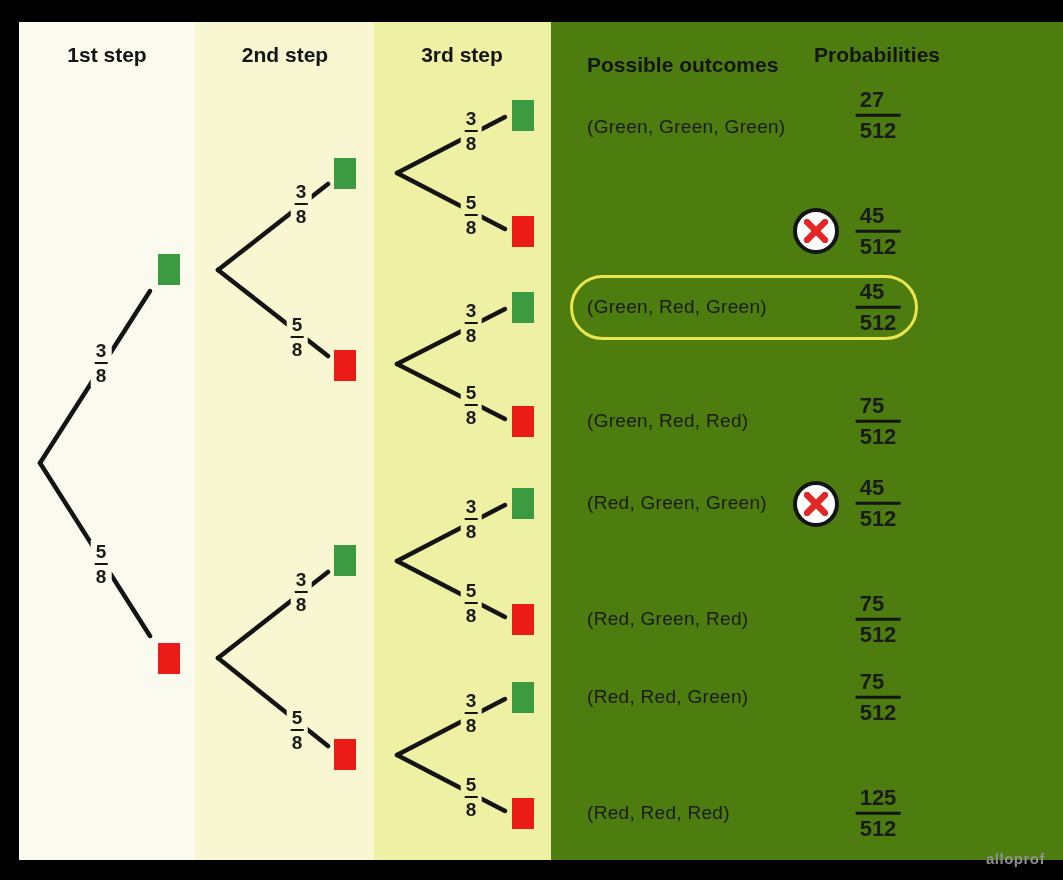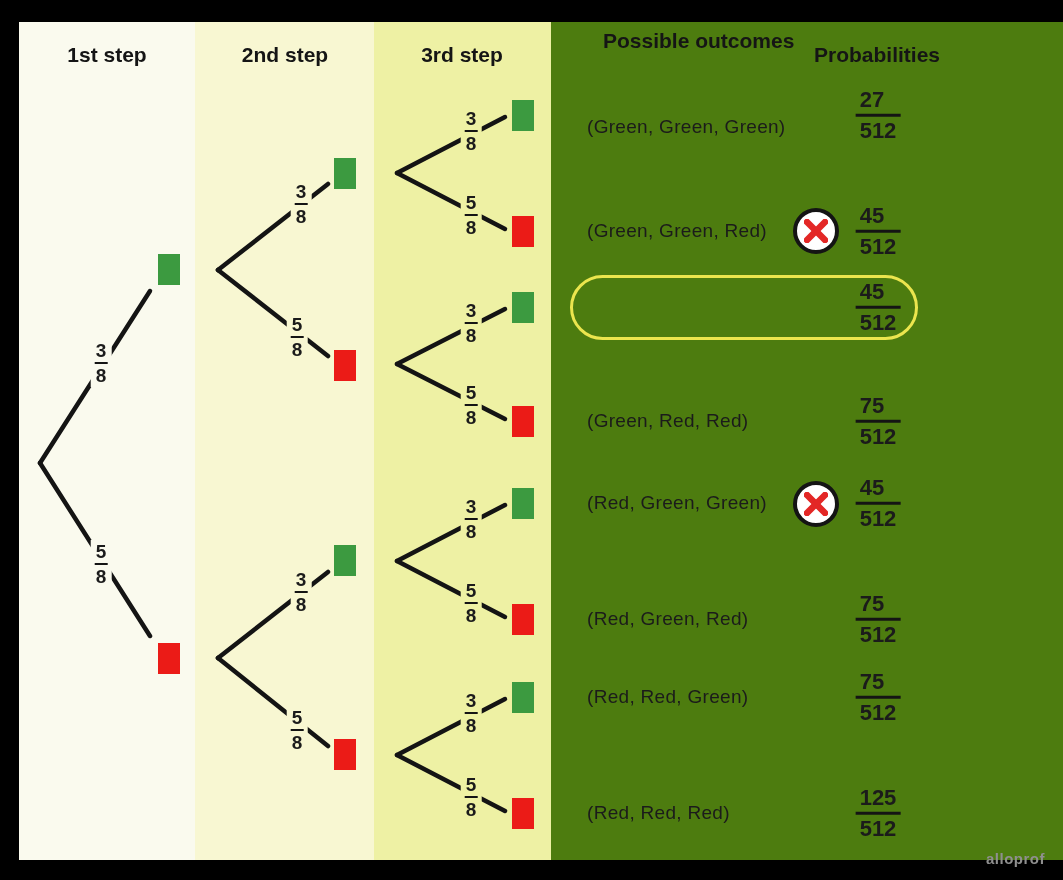--- a/index.html
+++ b/index.html
@@ -6,22 +6,22 @@
   .stage{position:relative;width:1063px;height:880px;background:#000;overflow:hidden;
          font-family:"Liberation Sans","DejaVu Sans",sans-serif;color:#1b1b1b;}
   .content{position:absolute;left:19px;top:22px;width:1044px;height:838px;background:#4d7c0f;}
   .col{position:absolute;top:0;height:838px;}
   .col1{left:0;width:176px;background:#FAFAEE;}
   .col2{left:176px;width:179px;background:#F8F7D2;}
   .col3{left:355px;width:177px;background:#EEF1A4;}
   svg.tree{position:absolute;left:0;top:0;}
   .colhead{position:absolute;top:33px;transform:translate(-50%,-50%);
            font-weight:700;font-size:21px;color:#151515;white-space:nowrap;}
-  .listhead{position:absolute;top:19px;transform:translateY(-50%);
-            font-weight:700;font-size:21px;color:#151515;white-space:nowrap;margin-left:16px;}
+  .listhead{position:absolute;top:43px;transform:translateY(-50%);
+            font-weight:700;font-size:21px;color:#151515;white-space:nowrap;}
   .node{position:absolute;width:22px;height:31px;}
   .g{background:#3C9A40;}
   .r{background:#EB1B17;}
   .tfrac{position:absolute;transform:translate(-50%,-50%);display:flex;flex-direction:column;
          align-items:center;font-weight:600;font-size:19px;line-height:1;padding:2px 5px;}
   .tfrac .bar{height:2px;background:#141414;align-self:stretch;margin:2px -1px;}
   .bg1{background:#FAFAEE;} .bg2{background:#F8F7D2;} .bg3{background:#EEF1A4;}
   .otext{position:absolute;left:568px;transform:translateY(-50%);font-size:19px;
          letter-spacing:0.3px;white-space:nowrap;color:#1b1b1b;}
   .pfrac{position:absolute;left:859px;transform:translate(-50%,-50%);display:flex;
@@ -156,21 +156,21 @@
     <div class="node g" style="left:493px;top:270px"></div>
     <div class="node r" style="left:493px;top:384px"></div>
     <div class="node g" style="left:493px;top:466px"></div>
     <div class="node r" style="left:493px;top:582px"></div>
     <div class="node g" style="left:493px;top:660px"></div>
     <div class="node r" style="left:493px;top:776px"></div>
 
     <div class="capsule"></div>
 
     <div class="otext" style="top:105px">(Green, Green, Green)</div>
-    <div class="otext" style="top:209px">(Green, Green, Red)</div>
+    <div class="otext" style="top:285px">(Green, Red, Green)</div>
     <div class="otext" style="top:399px">(Green, Red, Red)</div>
     <div class="otext" style="top:481px">(Red, Green, Green)</div>
     <div class="otext" style="top:597px">(Red, Green, Red)</div>
     <div class="otext" style="top:675px">(Red, Red, Green)</div>
     <div class="otext" style="top:791px">(Red, Red, Red)</div>
 
     <div class="xmark" style="top:186px">
       <svg width="24" height="24" viewBox="0 0 24 24">
         <g stroke="#E32726" stroke-width="6.5" stroke-linecap="round">
           <line x1="3" y1="3" x2="21" y2="21"></line>

